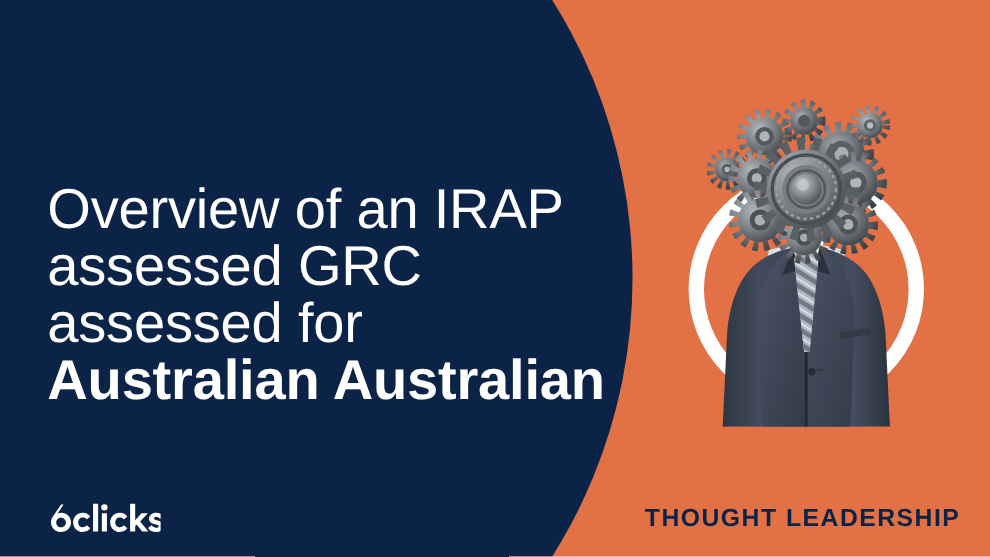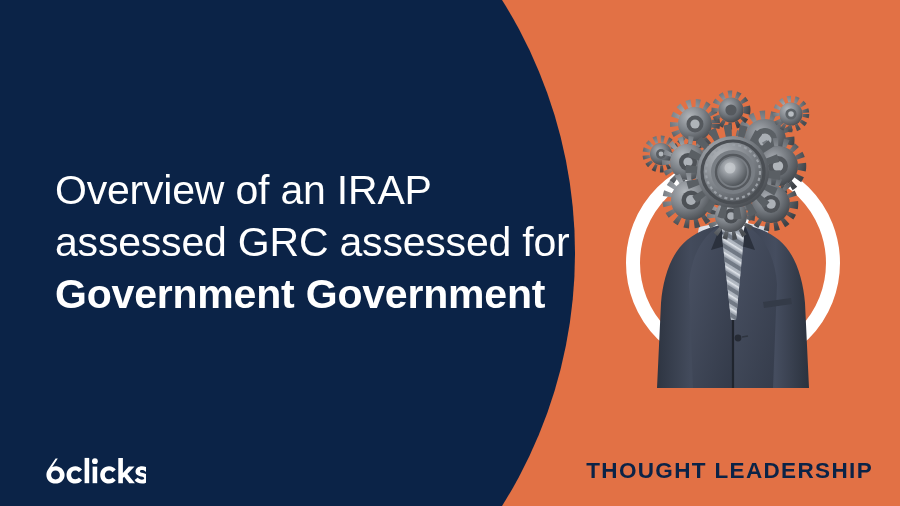--- a/index.html
+++ b/index.html
@@ -21,25 +21,25 @@
     left: -375px;
     top: -222px;
     width: 950px;
     height: 950px;
     border-radius: 50%;
     background: #0B2347;
   }
   
   .headline {
     position: absolute;
-    left: 55px;
+    left: 43px;
     top: 164px;
     width: 530px;
     color: #ffffff;
-    font-size: 41px;
+    font-size: 51px;
     line-height: 52px;
     letter-spacing: -0.2px;
   }
   .headline .l3 {
     font-weight: bold;
   }
   
   .logo {
     position: absolute;
     left: 42px;
@@ -259,21 +259,21 @@
           <circle r="14" fill="url(#hubG)"></circle>
           <circle cx="-3" cy="-4" r="5.5" fill="#C6CACE" opacity="0.75"></circle>
         </g>
       </g>
     </svg>
   </div>
 
   <div class="headline">
     <div class="l1">Overview of an IRAP</div>
     <div class="l2">assessed GRC assessed for</div>
-    <div class="l3">Government Government</div>
+    <div class="l3">Australian Australian</div>
   </div>
 
   <div class="logo">
     <svg width="104" height="28" viewBox="0 0 104 28" xmlns="http://www.w3.org/2000/svg">
       <g fill="#FFFFFF">
 
         <path d="M15.8 1.6 L10.2 10.0 C 12.0 9.2 14.0 9.0 15.6 9.4
                  C 20.0 10.4 22.6 14.0 22.6 18.0
                  C 22.6 22.9 18.6 26.6 13.5 26.6
                  C 8.4 26.6 4.4 22.9 4.4 17.9

